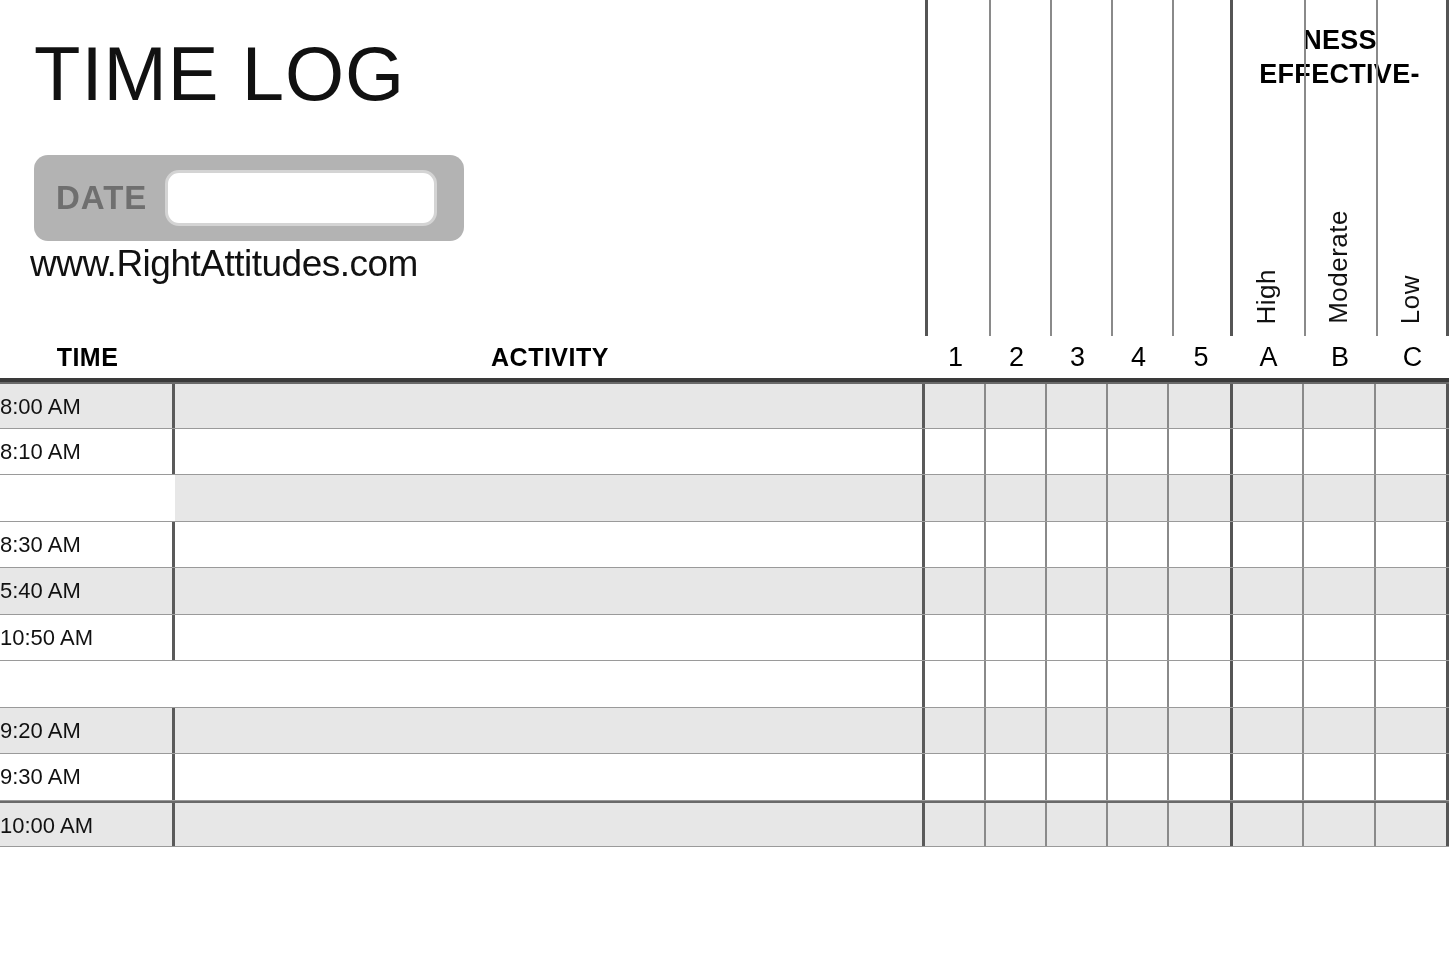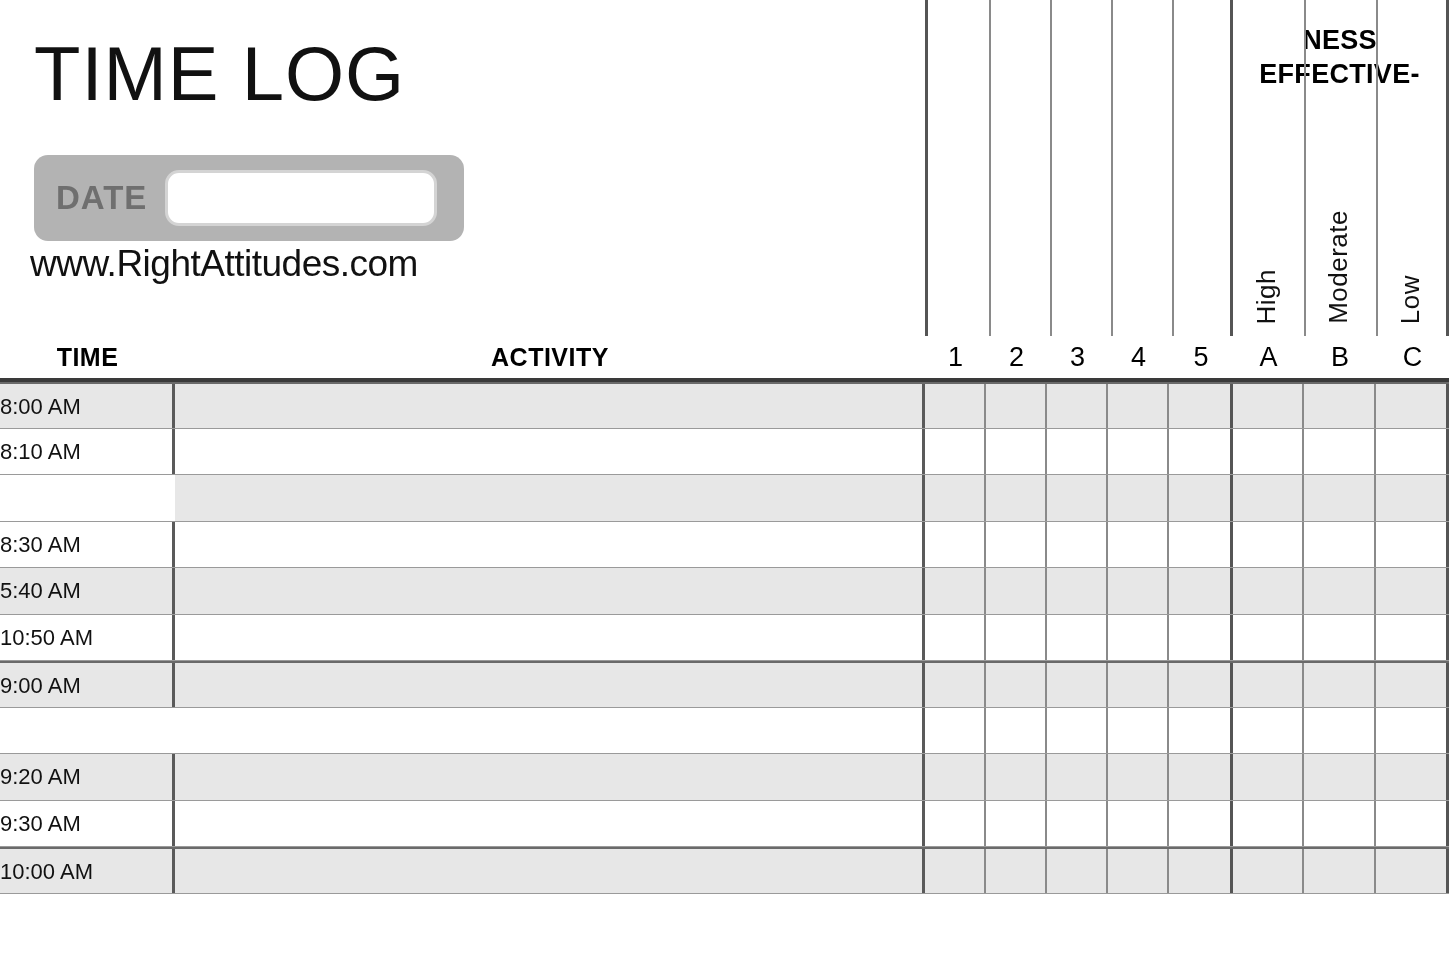--- a/index.html
+++ b/index.html
@@ -361,32 +361,20 @@
         <div class="cell-activity"></div>
         <div class="cell-mark" style="left: 925px; width: 61px;"></div>
         <div class="cell-mark" style="left: 986px; width: 61px;"></div>
         <div class="cell-mark" style="left: 1047px; width: 61px;"></div>
         <div class="cell-mark" style="left: 1108px; width: 61px;"></div>
         <div class="cell-mark grp-edge" style="left: 1169px; width: 64px;"></div>
         <div class="cell-mark" style="left: 1233px; width: 71px;"></div>
         <div class="cell-mark" style="left: 1304px; width: 72px;"></div>
         <div class="cell-mark grp-edge" style="left: 1376px; width: 73px;"></div>
       </div>
-      <div class="row shaded hour-start">
-        <div class="cell-time">9:00 AM</div>
-        <div class="cell-activity"></div>
-        <div class="cell-mark" style="left: 925px; width: 61px;"></div>
-        <div class="cell-mark" style="left: 986px; width: 61px;"></div>
-        <div class="cell-mark" style="left: 1047px; width: 61px;"></div>
-        <div class="cell-mark" style="left: 1108px; width: 61px;"></div>
-        <div class="cell-mark grp-edge" style="left: 1169px; width: 64px;"></div>
-        <div class="cell-mark" style="left: 1233px; width: 71px;"></div>
-        <div class="cell-mark" style="left: 1304px; width: 72px;"></div>
-        <div class="cell-mark grp-edge" style="left: 1376px; width: 73px;"></div>
-      </div>
       <div class="row">
         <div class="cell-activity"></div>
         <div class="cell-mark" style="left: 925px; width: 61px;"></div>
         <div class="cell-mark" style="left: 986px; width: 61px;"></div>
         <div class="cell-mark" style="left: 1047px; width: 61px;"></div>
         <div class="cell-mark" style="left: 1108px; width: 61px;"></div>
         <div class="cell-mark grp-edge" style="left: 1169px; width: 64px;"></div>
         <div class="cell-mark" style="left: 1233px; width: 71px;"></div>
         <div class="cell-mark" style="left: 1304px; width: 72px;"></div>
         <div class="cell-mark grp-edge" style="left: 1376px; width: 73px;"></div>

